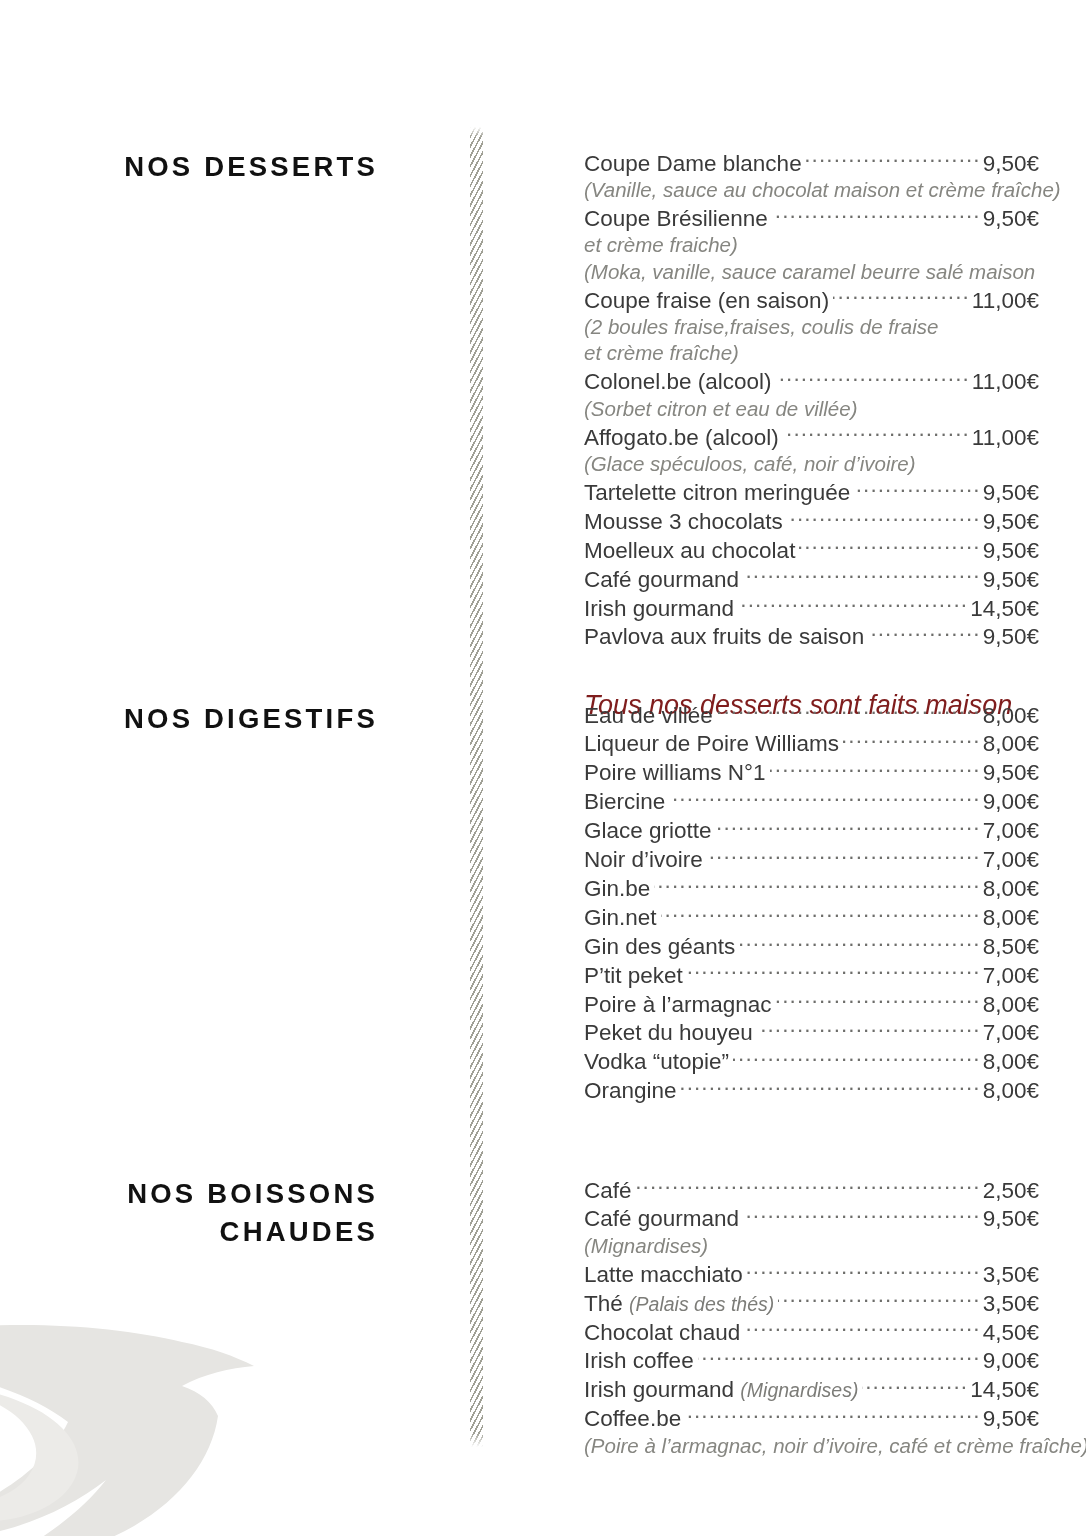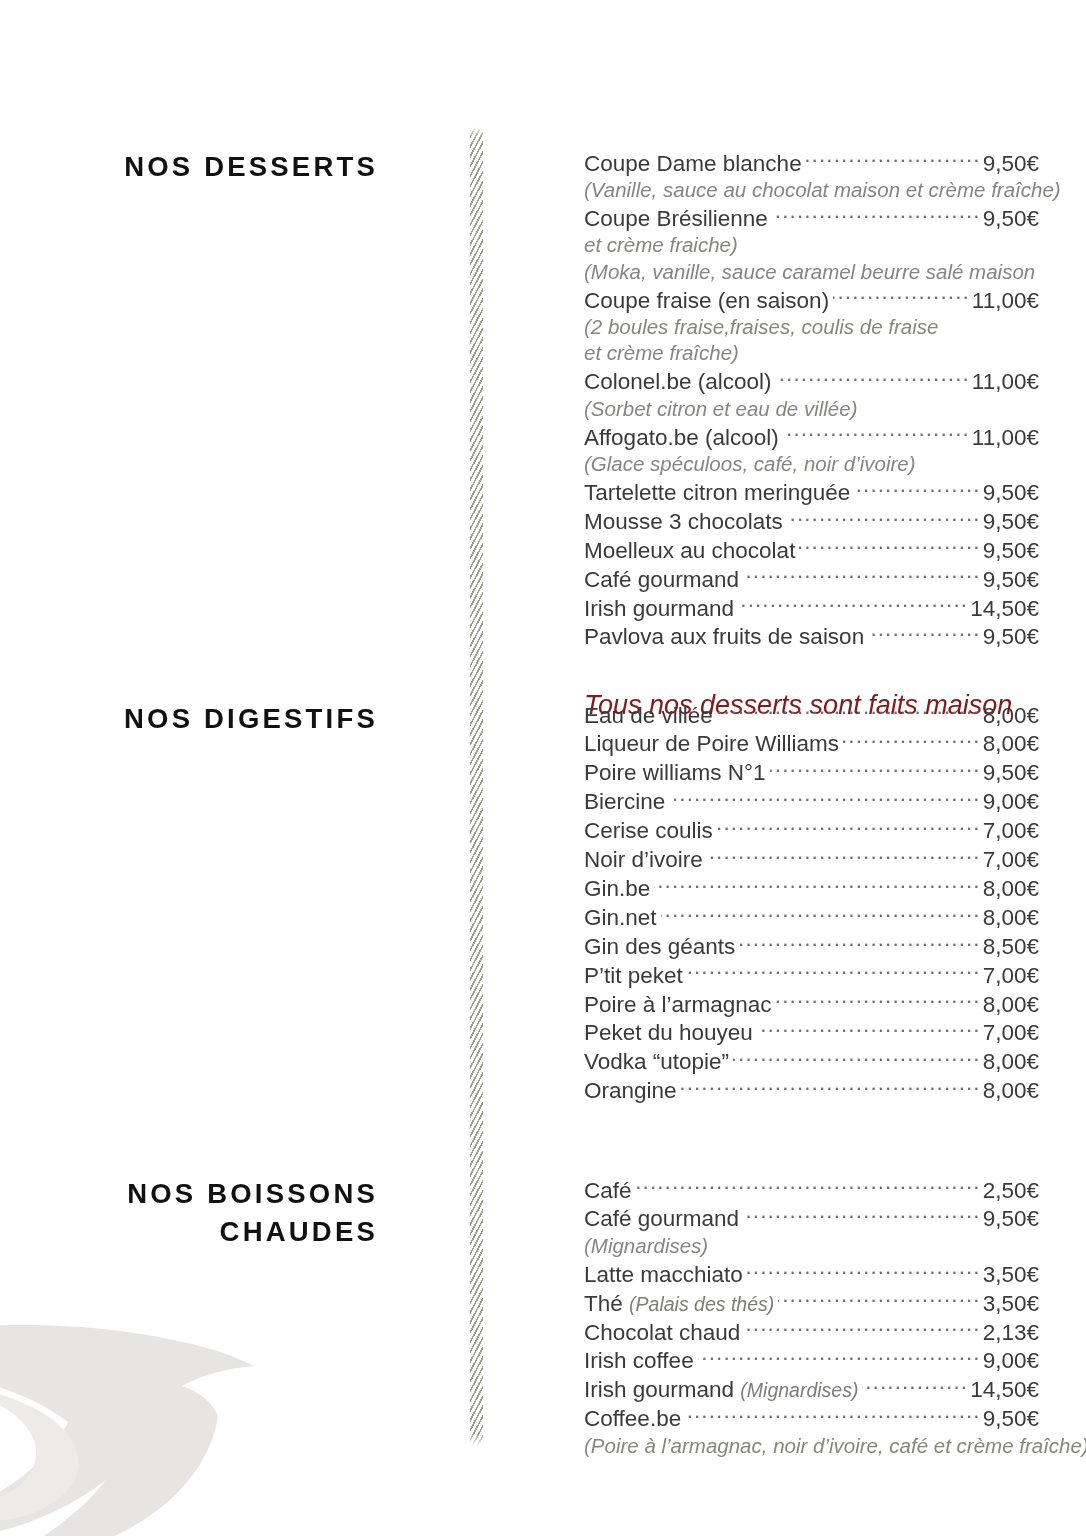--- a/index.html
+++ b/index.html
@@ -248,21 +248,21 @@
             <span class="name"><span>Poire williams N°1</span></span>
             <span class="leader"></span>
             <span class="price">9,50€</span>
           </div>
           <div class="row">
             <span class="name"><span>Biercine</span></span>
             <span class="leader"></span>
             <span class="price">9,00€</span>
           </div>
           <div class="row">
-            <span class="name"><span>Cerise coulis</span></span>
+            <span class="name"><span>Glace griotte</span></span>
             <span class="leader"></span>
             <span class="price">7,00€</span>
           </div>
           <div class="row">
             <span class="name"><span>Noir d’ivoire</span></span>
             <span class="leader"></span>
             <span class="price">7,00€</span>
           </div>
           <div class="row">
             <span class="name"><span>Gin.be</span></span>
@@ -327,21 +327,21 @@
             <span class="price">3,50€</span>
           </div>
           <div class="row">
             <span class="name"><span>Thé</span> <span class="sub">(Palais des thés)</span></span>
             <span class="leader"></span>
             <span class="price">3,50€</span>
           </div>
           <div class="row">
             <span class="name"><span>Chocolat chaud</span></span>
             <span class="leader"></span>
-            <span class="price">2,13€</span>
+            <span class="price">4,50€</span>
           </div>
           <div class="row">
             <span class="name"><span>Irish coffee</span></span>
             <span class="leader"></span>
             <span class="price">9,00€</span>
           </div>
           <div class="row">
             <span class="name"><span>Irish gourmand</span> <span class="sub">(Mignardises)</span></span>
             <span class="leader"></span>
             <span class="price">14,50€</span>

